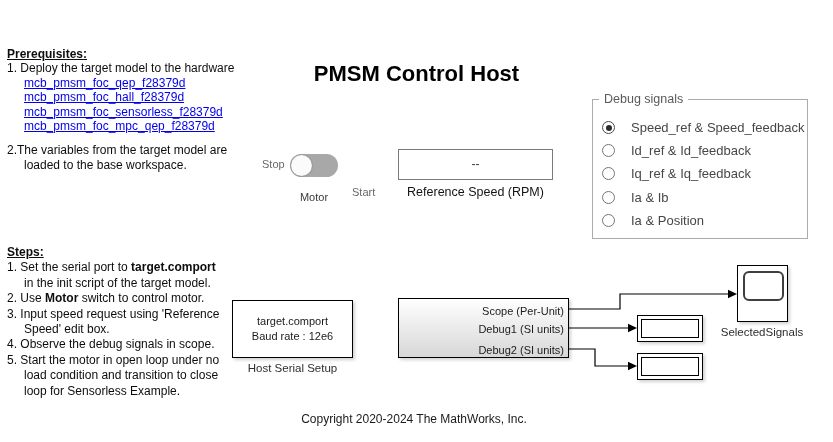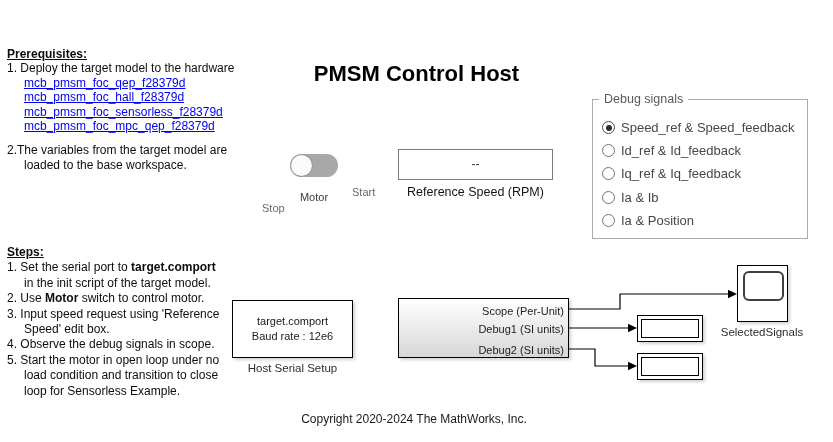--- a/index.html
+++ b/index.html
@@ -15,37 +15,37 @@
   .textblock{position:absolute;font-size:12px;line-height:14.4px;color:#0d0d0d;white-space:nowrap;}
   #prereq{left:7px;top:47px;}
   #steps{left:7px;top:245px;line-height:15.4px;}
   .tb-heading{font-weight:bold;text-decoration:underline;}
   .doc-link{display:block;color:var(--link,#0000EE);text-decoration:underline;margin-left:17px;cursor:pointer;}
   .indent{padding-left:17px;}
   .gap-top{margin-top:10px;}
   .b{font-weight:bold;}
   
   .sw-label{position:absolute;font-size:11px;color:#686868;}
-  #sw-stop{left:262px;top:158px;margin-top:44px;}
+  #sw-stop{left:262px;top:158px;}
   #sw-start{left:352px;top:158px;margin-top:28px;}
   #motor-label{position:absolute;left:284px;top:191px;width:60px;text-align:center;font-size:11px;color:#3a3a3a;}
   #switch{position:absolute;left:290px;top:154px;width:48px;height:23px;border-radius:11.5px;background:#a8a8a8;cursor:pointer;}
   #switch .knob{position:absolute;left:1px;top:1px;width:21px;height:21px;border-radius:50%;
     background:#fbfbfb;box-shadow:0 0 1.5px rgba(0,0,0,0.45);}
   
   #ref-speed{position:absolute;left:398px;top:149px;width:155px;height:31px;background:#fff;
     border:1px solid #7a7a7a;box-sizing:border-box;text-align:center;line-height:29px;font-size:12px;color:#3c3c3c;cursor:text;}
   #ref-speed-label{position:absolute;left:398px;top:185px;width:155px;text-align:center;font-size:12.5px;color:#141414;}
   
   #debug-group{position:absolute;left:592px;top:99px;width:216px;height:140px;
     border:1px solid #ababab;box-sizing:border-box;}
   #debug-legend{position:absolute;top:-8px;left:6px;background:#fff;padding:0 5px;
     font-size:12.5px;color:#5a5a5a;}
   #radio-list{position:absolute;left:0;top:0;width:100%;padding-top:16px;}
-  .radio-row{height:23.2px;display:flex;align-items:center;gap:6px;padding-left:9px;cursor:pointer;}
+  .radio-row{height:23.2px;display:flex;align-items:center;gap:16px;padding-left:9px;cursor:pointer;}
   .radio-circle{width:13px;height:13px;border-radius:50%;border:1px solid #757575;background:#fff;
     box-sizing:border-box;position:relative;flex:0 0 auto;}
   .radio-circle.sel{border-color:#4a4a4a;}
   .radio-circle.sel::after{content:"";position:absolute;left:2.5px;top:2.5px;width:6px;height:6px;border-radius:50%;background:#2b2b2b;}
   .radio-label{font-size:13px;color:#474747;white-space:nowrap;}
   
   .sl-block{position:absolute;background:#fff;border:1.5px solid #000;box-sizing:border-box;
     box-shadow:2px 2px 3px rgba(0,0,0,0.18);cursor:pointer;}
   #host-serial{left:232px;top:300px;width:121px;height:58px;display:flex;flex-direction:column;
     justify-content:center;align-items:center;font-size:11px;color:#1a1a1a;line-height:15px;}

